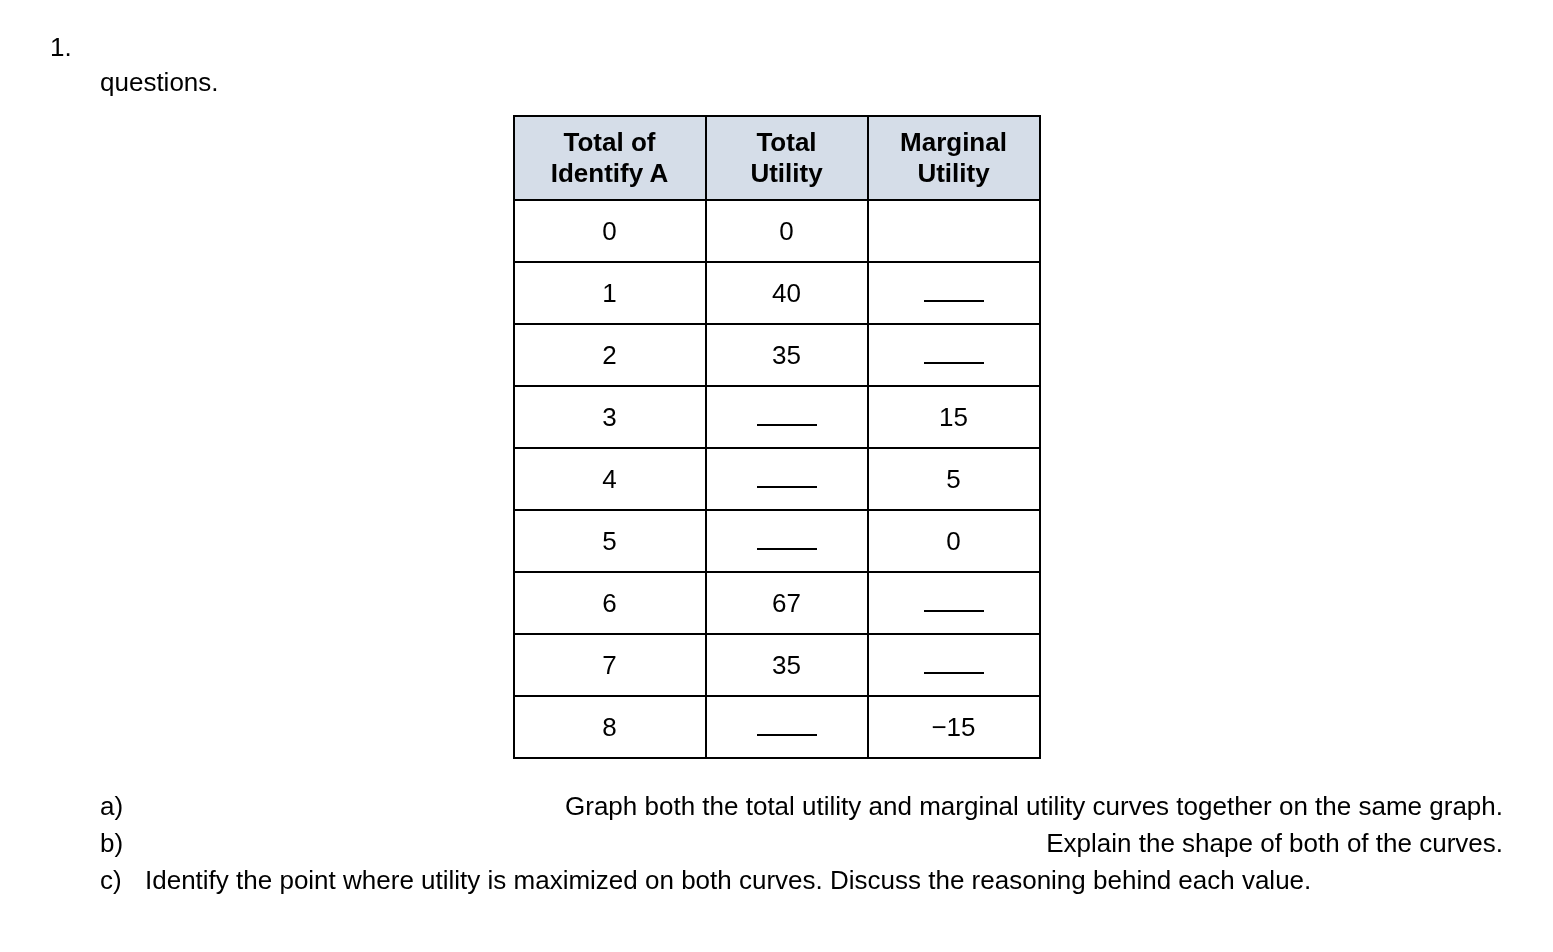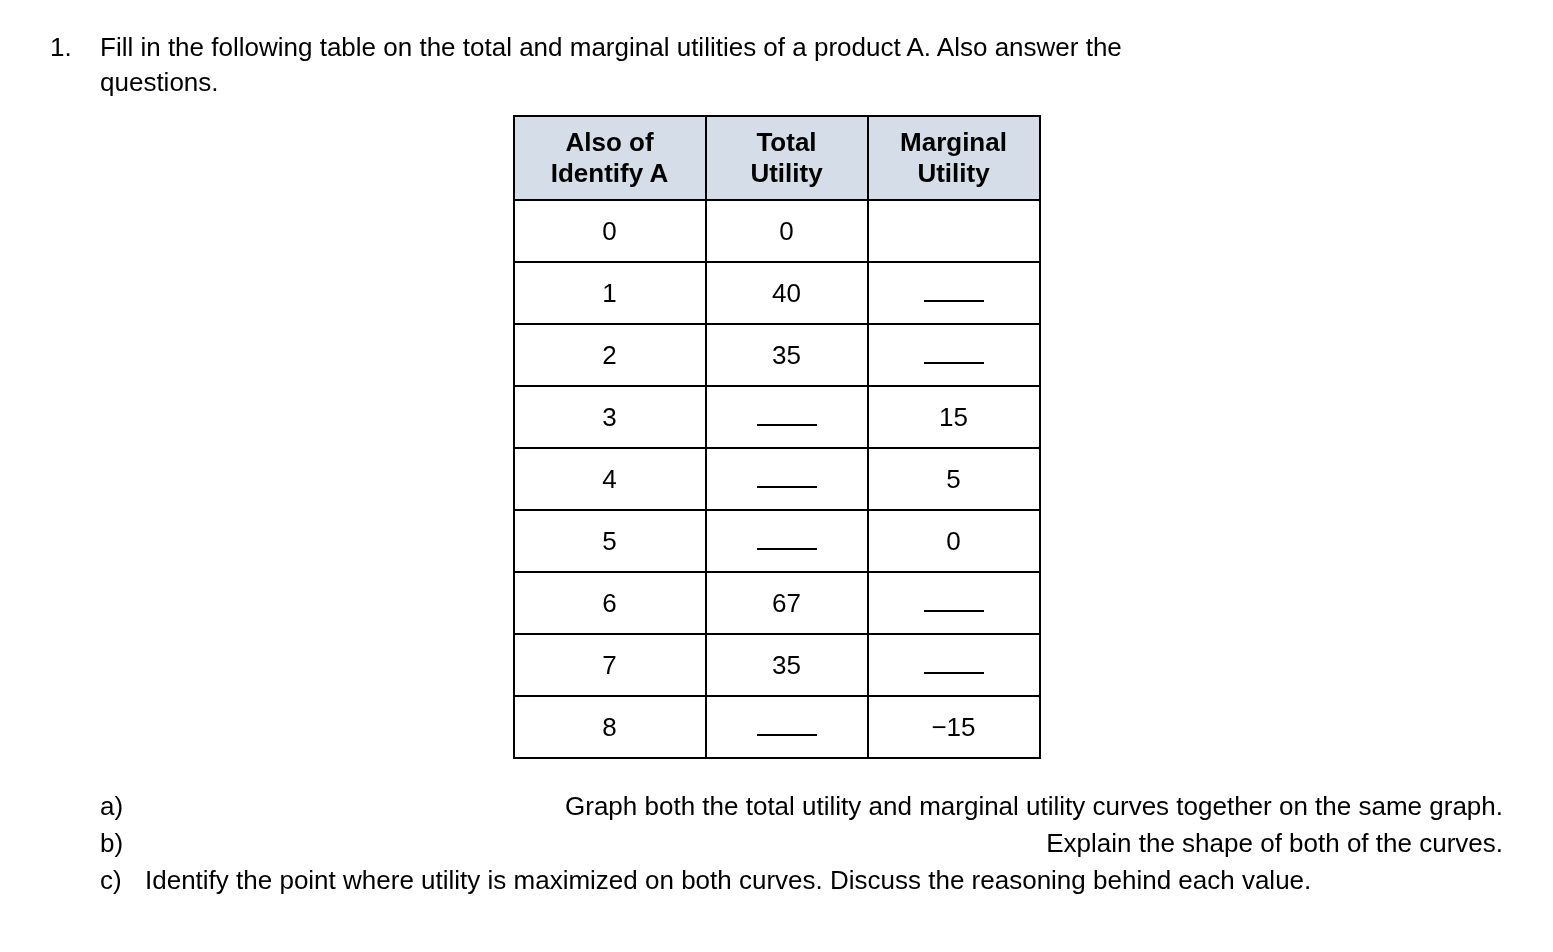--- a/index.html
+++ b/index.html
@@ -75,31 +75,31 @@
     text-align: justify;
     text-align-last: left;
   }
 </style>
 </head>
 <body>
 
 <div class="question-block">
   <div class="q-number">1.</div>
   <div class="q-text">
-    <span>Fill in the following table on the total and marginal utilities of a product A.  Also answer the</span><br>
+    <br>
     <span>questions.</span>
   </div>
 </div>
 
 <div class="table-wrap">
   <table>
     <thead>
       <tr>
         <th class="col-units">
-          <span>Also of</span><br>
+          <span>Total of</span><br>
           <span>Identify A</span>
         </th>
         <th class="col-total">
           <span>Total</span><br>
           <span>Utility</span>
         </th>
         <th class="col-marg">
           <span>Marginal</span><br>
           <span>Utility</span>
         </th>

